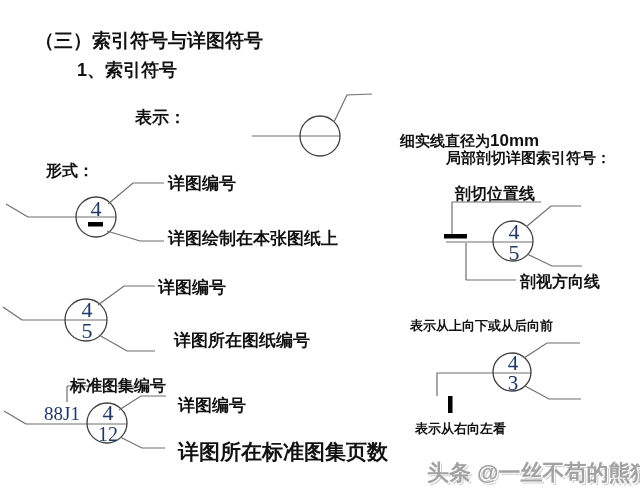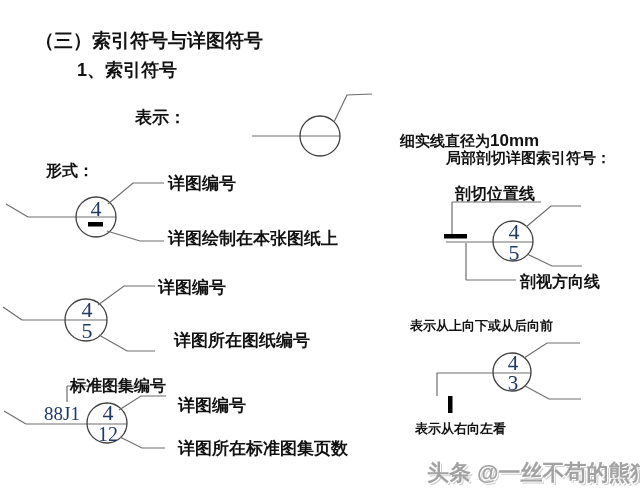--- a/index.html
+++ b/index.html
@@ -98,21 +98,21 @@
   <div class="num" style="left:87px;top:310px;font-size:22px;">4</div>
   <div class="num" style="left:87px;top:331px;font-size:22px;">5</div>
   <div class="lbl" style="left:158px;top:279px;font-size:17px;">详图编号</div>
   <div class="lbl" style="left:158px;top:332px;font-size:17px;margin-left:16px;">详图所在图纸编号</div>
 
   <div class="lbl" style="left:70px;top:366px;font-size:16px;margin-top:12px;">标准图集编号</div>
   <div class="code" style="left:44px;top:404px;font-size:19px;">88J1</div>
   <div class="num" style="left:108px;top:413px;font-size:22px;">4</div>
   <div class="num" style="left:108px;top:434px;font-size:20px;">12</div>
   <div class="lbl" style="left:178px;top:397px;font-size:17px;">详图编号</div>
-  <div class="lbl" style="left:178px;top:441px;font-size:17px;font-family:Liberation Mono, monospace;">详图所在标准图集页数</div>
+  <div class="lbl" style="left:178px;top:441px;font-size:21px;">详图所在标准图集页数</div>
 
   <div class="lbl" style="left:416px;top:150px;font-size:15px;margin-left:30px;">局部剖切详图索引符号：</div>
   <div class="lbl" style="left:455px;top:186px;font-size:16px;">剖切位置线</div>
   <div class="num" style="left:514px;top:232px;font-size:22px;">4</div>
   <div class="num" style="left:514px;top:253px;font-size:22px;">5</div>
   <div class="lbl" style="left:520px;top:274px;font-size:16px;">剖视方向线</div>
   <div class="lbl" style="left:410px;top:319px;font-size:13px;">表示从上向下或从后向前</div>
   <div class="num" style="left:513px;top:363px;font-size:21px;">4</div>
   <div class="num" style="left:513px;top:383px;font-size:21px;">3</div>
   <div class="lbl" style="left:415px;top:422px;font-size:13px;">表示从右向左看</div>

